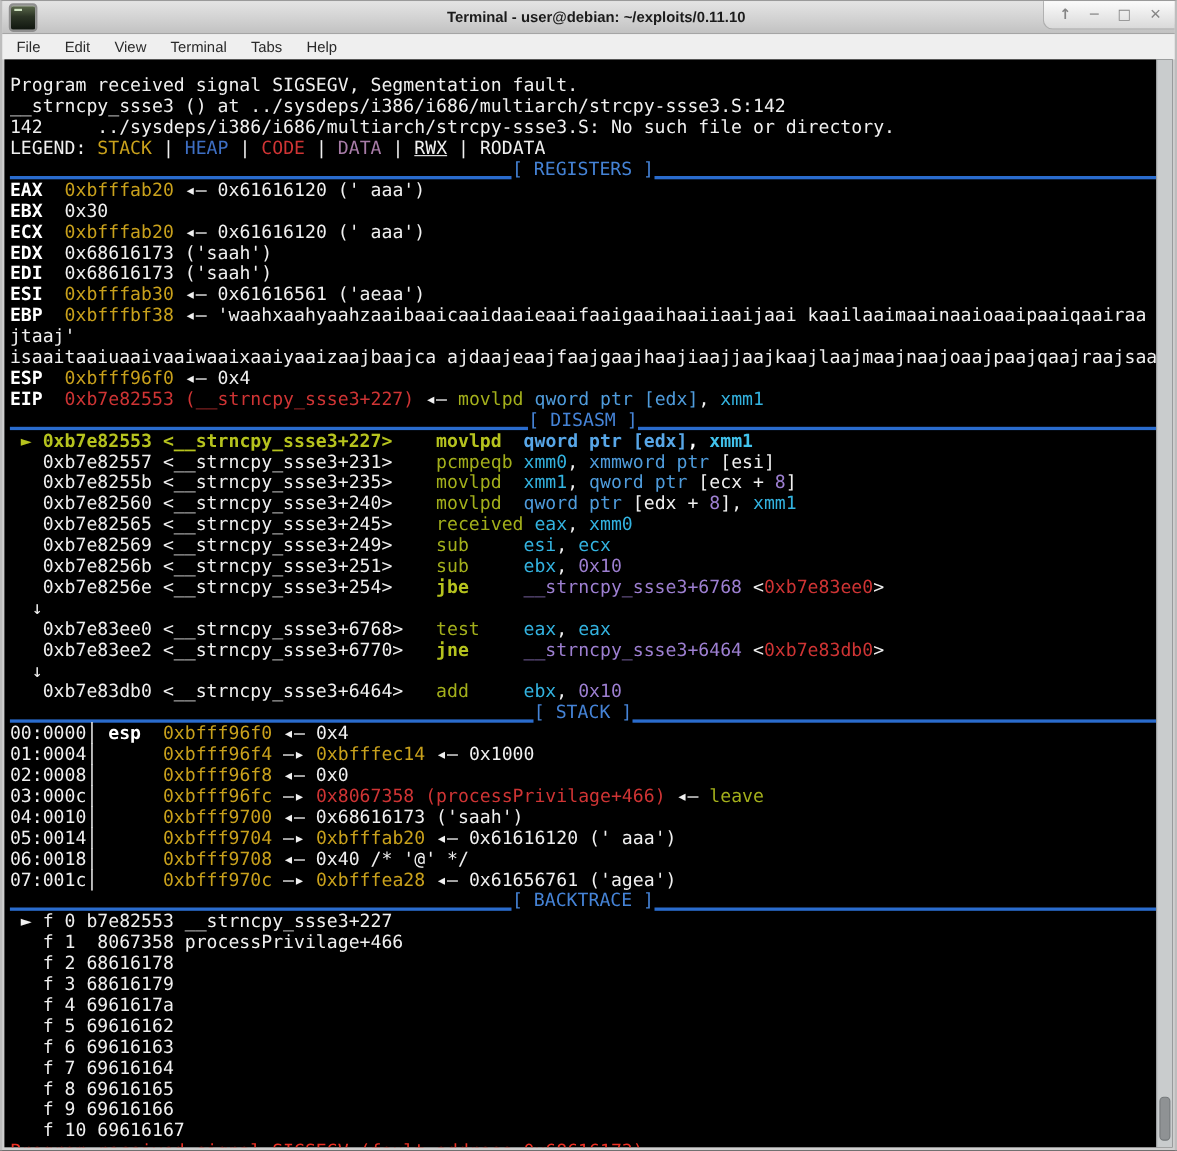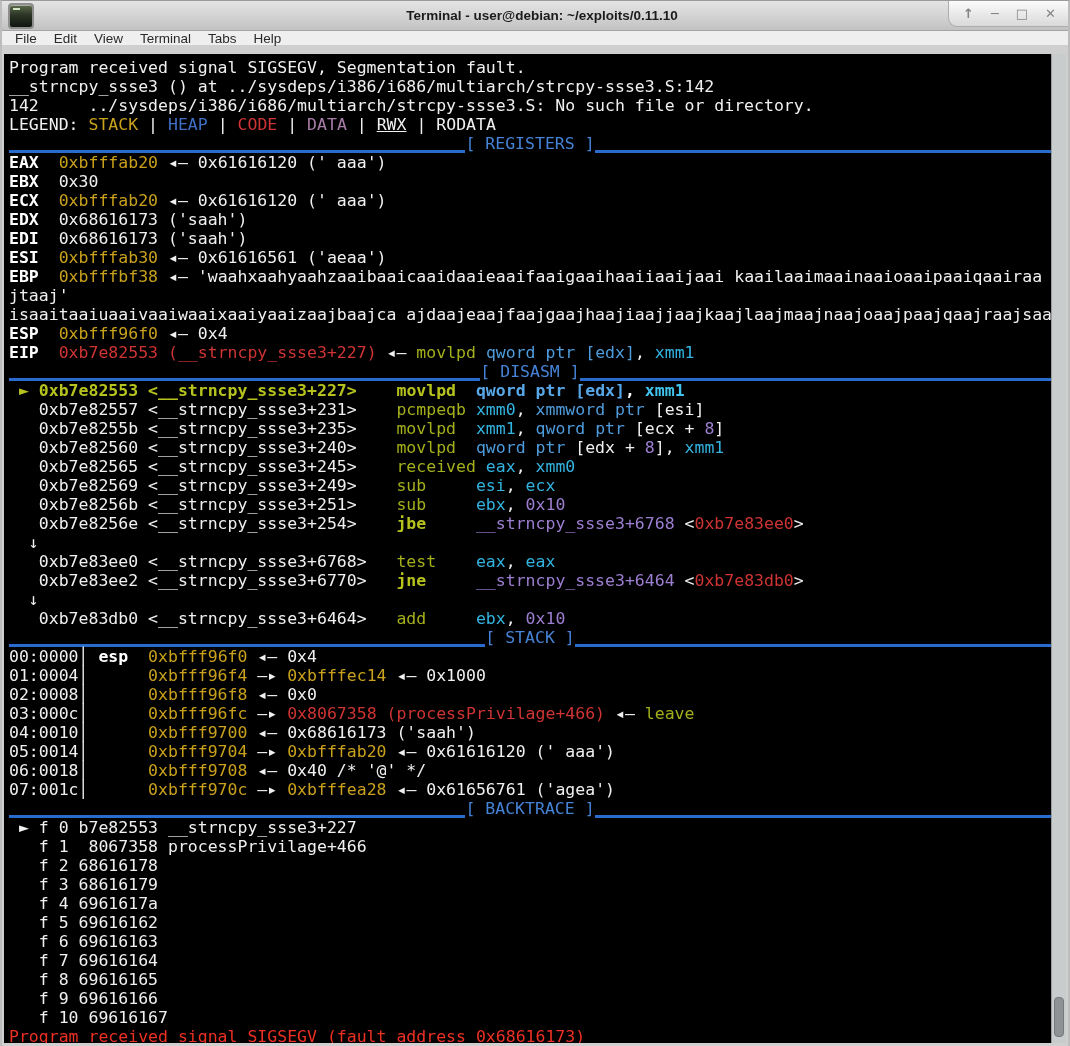--- a/index.html
+++ b/index.html
@@ -16,26 +16,26 @@
   .term-icon i{position:absolute;left:3px;top:3px;width:7px;height:2px;background:#cfe3c2;}
   .win-title{position:absolute;left:134px;right:120px;top:0;height:29px;display:flex;align-items:center;
              justify-content:center;font-weight:bold;font-size:13.5px;color:#1b1b1b;white-space:nowrap;}
   .win-buttons{position:absolute;top:0;right:0;height:25px;padding:0 12px 0 14px;
                background:linear-gradient(180deg,#fbfbfb,#d9d9d9);
                border:1px solid #adadad;border-top:none;border-right:none;border-radius:0 0 0 9px;
                display:flex;align-items:center;gap:17px;}
   .win-btn{color:#858585;font-weight:bold;font-size:13px;line-height:25px;cursor:default;
            font-family:"DejaVu Sans",sans-serif;}
   
-  .menubar{position:absolute;top:30px;left:0;right:0;height:14px;background:#efefef;
-           display:flex;align-items:center;gap:17px;padding-left:13px;}
+  .menubar{position:absolute;top:30px;left:0;right:0;height:23px;background:#efefef;
+           display:flex;align-items:center;gap:22px;padding-left:13px;}
   .menu-item{font-size:13.5px;color:#2a2a2a;cursor:default;}
   
   .term-area{position:absolute;top:53px;left:2px;right:2px;bottom:3px;background:var(--c-term_bg,#000);display:flex;}
-  .term-screen{flex:1;overflow:hidden;padding:4px 0 0 5px;
+  .term-screen{flex:1;overflow:hidden;padding:14px 0 0 5px;
                font-family:"DejaVu Sans Mono","DejaVu Sans",monospace;}
   .term-line{white-space:pre;height:19px;line-height:19px;font-size:16.5px;}
   .term-header{display:flex;align-items:flex-end;height:19px;}
   .rule{flex:1;height:3px;background:var(--c-rule);}
   .hlabel{color:var(--c-hlabel);font-size:16.5px;line-height:19px;white-space:pre;font-family:"DejaVu Sans Mono",monospace;}
   
   .st-w{color:var(--c-w)}            .st-wb{color:var(--c-wb);font-weight:bold}
   .st-wu{color:var(--c-w);text-decoration:underline}
   .st-y{color:var(--c-y)}            .st-r{color:var(--c-r)}
   .st-rb{color:var(--c-rb);font-weight:normal}

